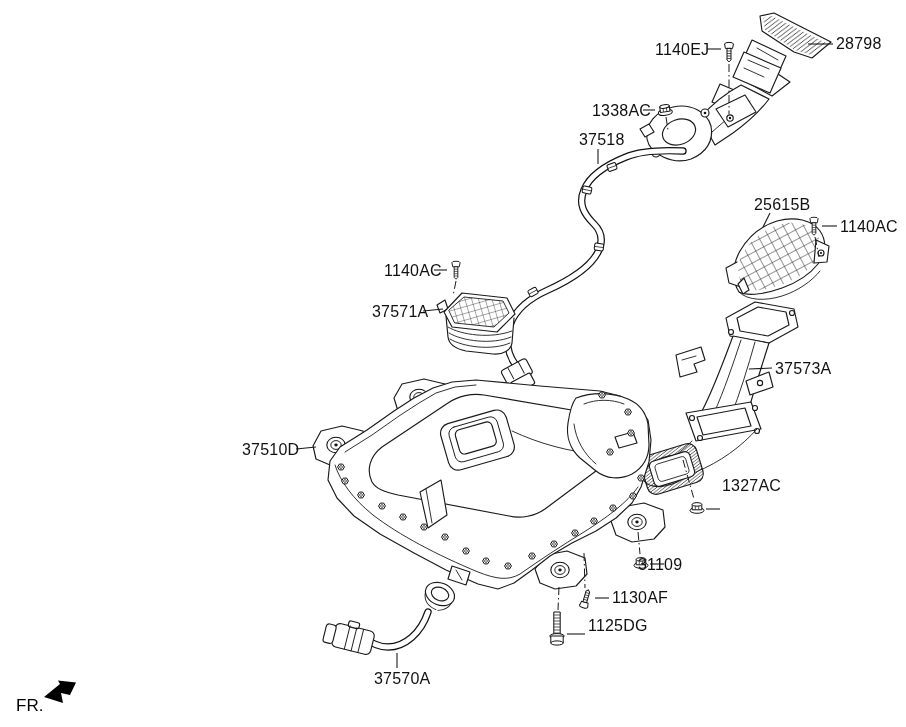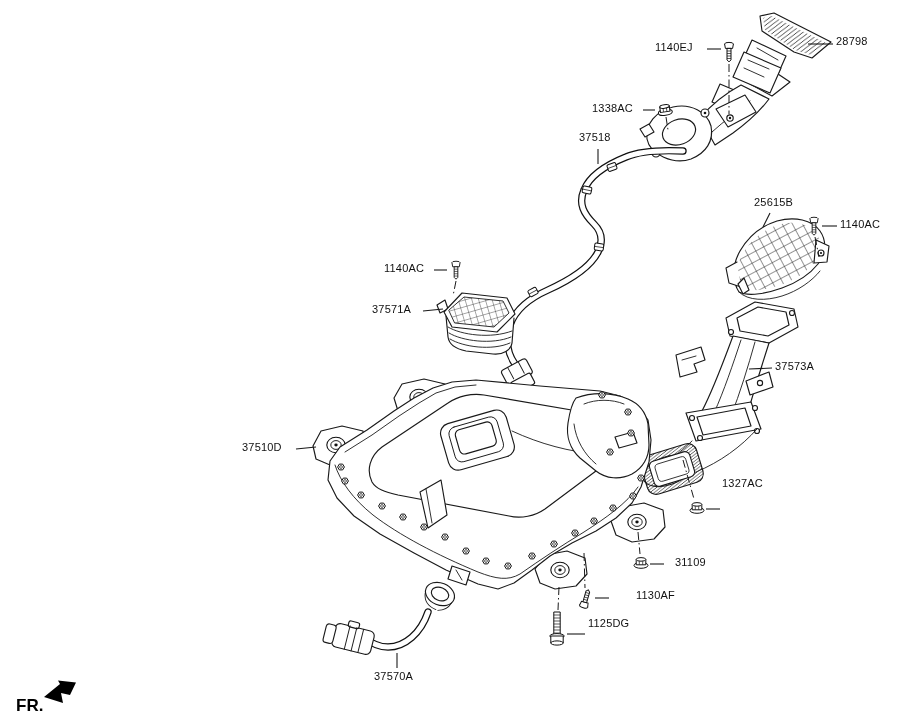--- a/index.html
+++ b/index.html
@@ -6,30 +6,30 @@
   .stage{
     position:relative;
     width:906px;height:727px;
     background:#ffffff;
     font-family:"Liberation Sans",sans-serif;
     overflow:hidden;
   }
   .stage svg{position:absolute;left:0;top:0;}
   .callout{
     position:absolute;
-    font-size:11px;
+    font-size:16px;
     color:#111;
     letter-spacing:.2px;
     white-space:nowrap;
     line-height:1;
   }
   .fr-label{
     position:absolute;
     font-size:17px;
-    font-weight:bold;
+    font-weight:normal;
     color:#000;
     line-height:1;
     text-align:right;
   }
   .part-line{stroke:#1a1a1a;stroke-width:1.15;fill:#ffffff;stroke-linejoin:round;stroke-linecap:round;}
   .thin{stroke:#1a1a1a;stroke-width:0.9;fill:none;stroke-linecap:round;}
   .leader{stroke:#1a1a1a;stroke-width:1.1;fill:none;}
   .dashdot{stroke:#1a1a1a;stroke-width:1;fill:none;stroke-dasharray:8 3 1.5 3;}
 </style>
 </head>
@@ -299,19 +299,19 @@
 <div class="callout" style="left:836px;top:36px">28798</div>
 <div class="callout" style="left:592px;top:103px">1338AC</div>
 <div class="callout" style="left:579px;top:132px">37518</div>
 <div class="callout" style="left:754px;top:197px">25615B</div>
 <div class="callout" style="left:840px;top:219px">1140AC</div>
 <div class="callout" style="left:384px;top:263px">1140AC</div>
 <div class="callout" style="left:372px;top:304px">37571A</div>
 <div class="callout" style="left:775px;top:361px">37573A</div>
 <div class="callout" style="left:242px;top:442px">37510D</div>
 <div class="callout" style="left:722px;top:478px">1327AC</div>
-<div class="callout" style="left:675px;top:557px">31109</div>
-<div class="callout" style="left:636px;top:590px">1130AF</div>
+<div class="callout" style="left:638px;top:557px">31109</div>
+<div class="callout" style="left:612px;top:590px">1130AF</div>
 <div class="callout" style="left:588px;top:618px">1125DG</div>
 <div class="callout" style="left:374px;top:671px">37570A</div>
 <div class="fr-label" style="left:16px;top:697px">FR.</div>
 
 </div>
 
 </body></html>

